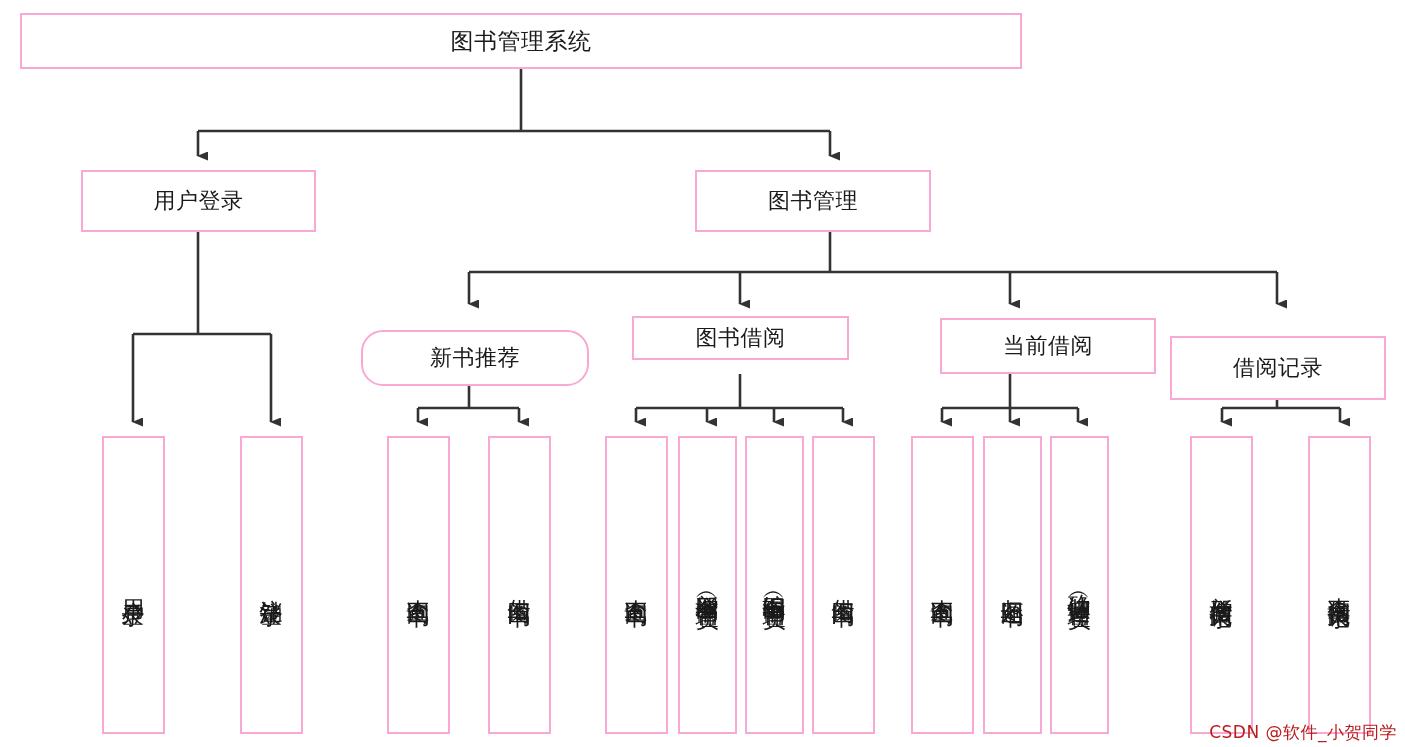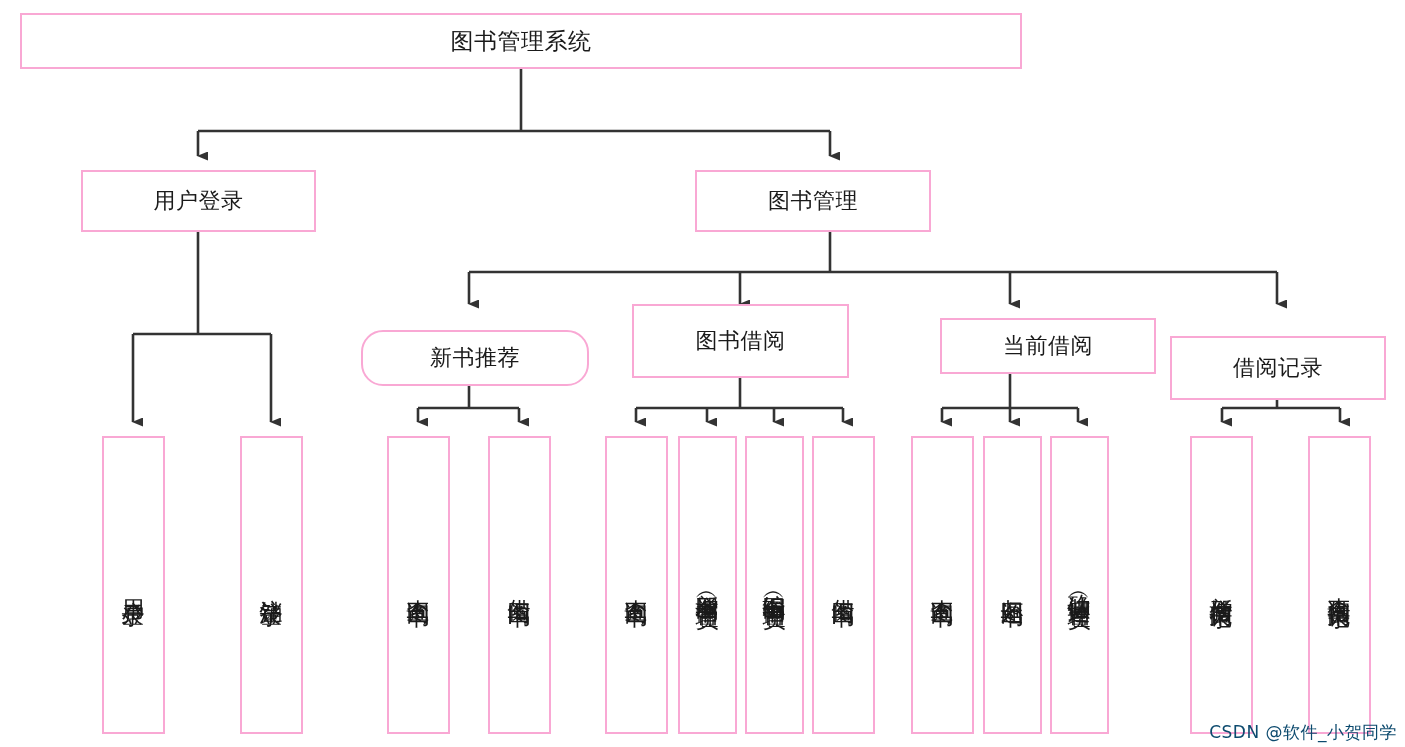--- a/index.html
+++ b/index.html
@@ -60,21 +60,21 @@
     line-height: 1.05;
     letter-spacing: 2px;
     white-space: nowrap;
     max-height: 282px;
   }
   #watermark {
     position: absolute;
     right: 8px;
     bottom: 3px;
     font-size: 17px;
-    color: #0c4a6e;
+    color: #b91c1c;
     letter-spacing: 0.5px;
     white-space: nowrap;
     user-select: none;
   }
 </style>
 </head>
 <body>
 
 <div id="diagram-root">
 
@@ -135,21 +135,21 @@
   <div class="node horizontal" style="left:81px; top:170px; width:235px; height:62px;">
     <span class="node-label">用户登录</span>
   </div>
   <div class="node horizontal" style="left:695px; top:170px; width:236px; height:62px;">
     <span class="node-label">图书管理</span>
   </div>
 
   <div class="node horizontal" style="left:361px; top:330px; width:228px; height:56px;border-radius:22px;">
     <span class="node-label">新书推荐</span>
   </div>
-  <div class="node horizontal" style="left:632px; top:304px; width:217px; height:74px;align-items:center;">
+  <div class="node horizontal" style="left:632px; top:316px; width:217px; height:44px;align-items:center;">
     <span class="node-label">图书借阅</span>
   </div>
   <div class="node horizontal" style="left:902px; top:318px; width:216px; height:56px;margin-left:38px;">
     <span class="node-label">当前借阅</span>
   </div>
   <div class="node horizontal" style="left:1170px; top:336px; width:216px; height:64px;">
     <span class="node-label">借阅记录</span>
   </div>
 
   <div class="node vertical" style="left:102px; top:436px; width:63px; height:298px;">

